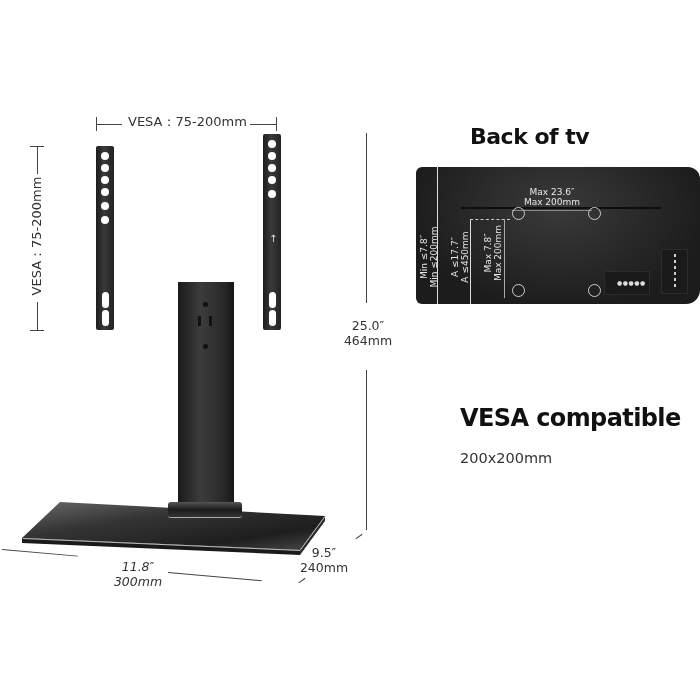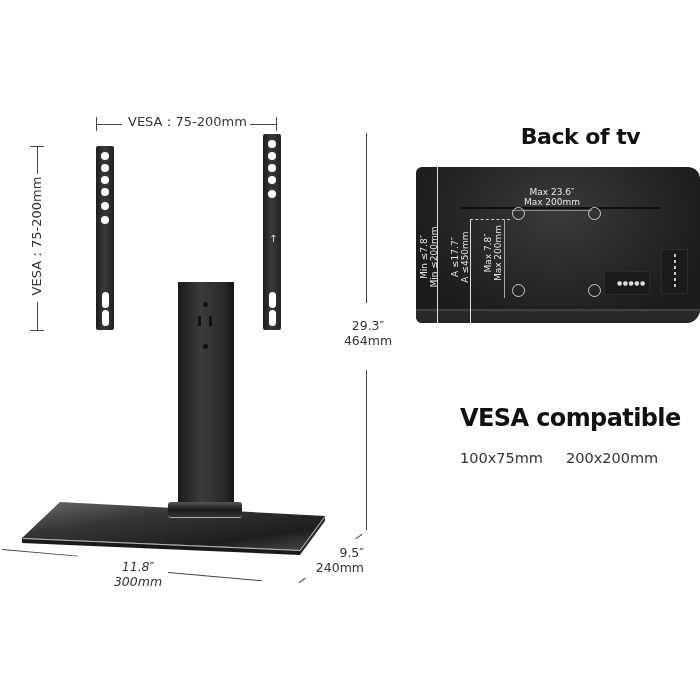--- a/index.html
+++ b/index.html
@@ -21,26 +21,26 @@
     .plate { background: linear-gradient(180deg,#3b3b3b,#262626); }
     .rail { background: linear-gradient(90deg,#1d1d1d,#3a3a3a 45%,#222); border-radius: 2px; }
     .rail-hole { position: absolute; left: 50%; width: 8px; height: 8px; margin-left: -4px; border-radius: 50%; background: #fff; }
     .rail-slot { position: absolute; left: 50%; width: 7px; height: 16px; margin-left: -3.5px; border-radius: 4px; background: #fff; }
     .slot-h { position: absolute; width: 22px; height: 8px; border-radius: 4px; background: #f2f2f2; }
     .screw { position: absolute; width: 11px; height: 11px; border-radius: 50%; background: radial-gradient(circle at 40% 40%, #555, #111); border: 1px solid #666; }
 
     .column { background: linear-gradient(90deg,#1a1a1a,#3c3c3c 40%,#2a2a2a 80%,#161616); }
 
     
-    #tv-back { left: 416px; top: 167px; width: 284px; height: 156px; background: radial-gradient(ellipse at 50% 30%, #3a3a3a, #1c1c1c 75%); border-radius: 6px 12px 14px 6px; overflow: hidden; }
+    #tv-back { left: 416px; top: 167px; width: 284px; height: 137px; background: radial-gradient(ellipse at 50% 30%, #3a3a3a, #1c1c1c 75%); border-radius: 6px 12px 14px 6px; overflow: hidden; }
     #tv-back .tv-text { position: absolute; color: #e8e8e8; font-size: 9px; line-height: 10px; white-space: nowrap; text-align: center; }
     .vtext { transform: rotate(-90deg); transform-origin: center center; }
     .mount-hole { position: absolute; width: 13px; height: 13px; border-radius: 50%; border: 1.2px solid #cfcfcf; }
 
-    #title-back { left: 470px; top: 124px; width: 170px; text-align: right; font-family: "DejaVu Sans", sans-serif; font-weight: bold; font-size: 22px; color: #111; letter-spacing: -0.5px; }
+    #title-back { left: 470px; top: 124px; width: 170px; text-align: left; font-family: "DejaVu Sans", sans-serif; font-weight: bold; font-size: 22px; color: #111; letter-spacing: -0.5px; }
     #title-vesa { left: 460px; top: 404px; font-family: "DejaVu Sans", sans-serif; font-weight: bold; font-size: 24px; color: #111; letter-spacing: -0.6px; }
     .vesa-grid { position: absolute; left: 460px; top: 448px; display: grid; grid-template-columns: 106px 100px; row-gap: 2px; }
     .vesa-grid span { font-size: 14.5px; color: #333; line-height: 20px; white-space: nowrap; }
   </style>
 </head>
 <body>
 
 <div class="dim-line" style="left:96px;top:117px;width:1.2px;height:14px;"></div>
 <div class="dim-line" style="left:96px;top:124px;width:26px;height:1.2px;"></div>
 <div class="dim-text" id="vesa-h-label">VESA：75-200mm</div>
@@ -48,21 +48,21 @@
 <div class="dim-line" style="left:276px;top:117px;width:1.2px;height:14px;"></div>
 
 <div class="dim-line" style="left:30px;top:146px;width:14px;height:1.2px;"></div>
 <div class="dim-line" style="left:37px;top:146px;width:1.2px;height:28px;"></div>
 <div class="dim-text" id="vesa-v-label">VESA：75-200mm</div>
 <div class="dim-line" style="left:37px;top:302px;width:1.2px;height:28px;"></div>
 <div class="dim-line" style="left:30px;top:330px;width:14px;height:1.2px;"></div>
 
 <div class="dim-line" style="left:366px;top:133px;width:1.2px;height:170px;"></div>
 <div class="dim-text" style="left:340px;top:318px;width:56px;">
-  <div>29.3″</div>
+  <div>25.0″</div>
   <div>464mm</div>
 </div>
 <div class="dim-line" style="left:366px;top:370px;width:1.2px;height:160px;"></div>
 
 <div class="abs" style="left:0;top:0;width:340px;height:570px;">
 
   <div class="abs" style="left:20px;top:500px;width:310px;height:58px;">
     <svg width="310" height="58" viewBox="0 0 310 58">
       <defs>
         <linearGradient id="bg1" x1="0" y1="0" x2="1" y2="1">
@@ -114,21 +114,21 @@
 </div>
 
 <div class="dim-line" style="left:2px;top:549px;width:76px;height:1.2px;transform:rotate(5deg);transform-origin:left center;"></div>
 <div class="dim-text" style="left:108px;top:559px;width:60px;font-style:italic;">
   <div>11.8″</div>
   <div>300mm</div>
 </div>
 <div class="dim-line" style="left:168px;top:572px;width:94px;height:1.2px;transform:rotate(5deg);transform-origin:left center;"></div>
 
 <div class="dim-line" style="left:355px;top:536px;width:8px;height:1.2px;transform:rotate(-35deg);"></div>
-<div class="dim-text" style="left:304px;top:545px;width:60px;text-align:right;">
+<div class="dim-text" style="left:294px;top:545px;width:60px;">
   <div>9.5″</div>
   <div>240mm</div>
 </div>
 <div class="dim-line" style="left:298px;top:580px;width:8px;height:1.2px;transform:rotate(-35deg);"></div>
 
 <div class="abs" id="title-back">Back of  tv</div>
 
 <div class="abs" id="tv-back">
 
   <div class="abs" style="left:45px;top:40px;width:200px;height:2px;background:#0e0e0e;"></div>
@@ -169,15 +169,14 @@
     <div>A ≤450mm</div>
   </div>
   <div class="tv-text vtext" style="left:42px;top:76px;width:70px;">
     <div>Max 7.8″</div>
     <div>Max 200mm</div>
   </div>
 </div>
 
 <div class="abs" id="title-vesa">VESA compatible</div>
 <div class="vesa-grid">
-  <span>100x75mm</span>
   <span>200x200mm</span>
 </div>
 
 </body></html>

